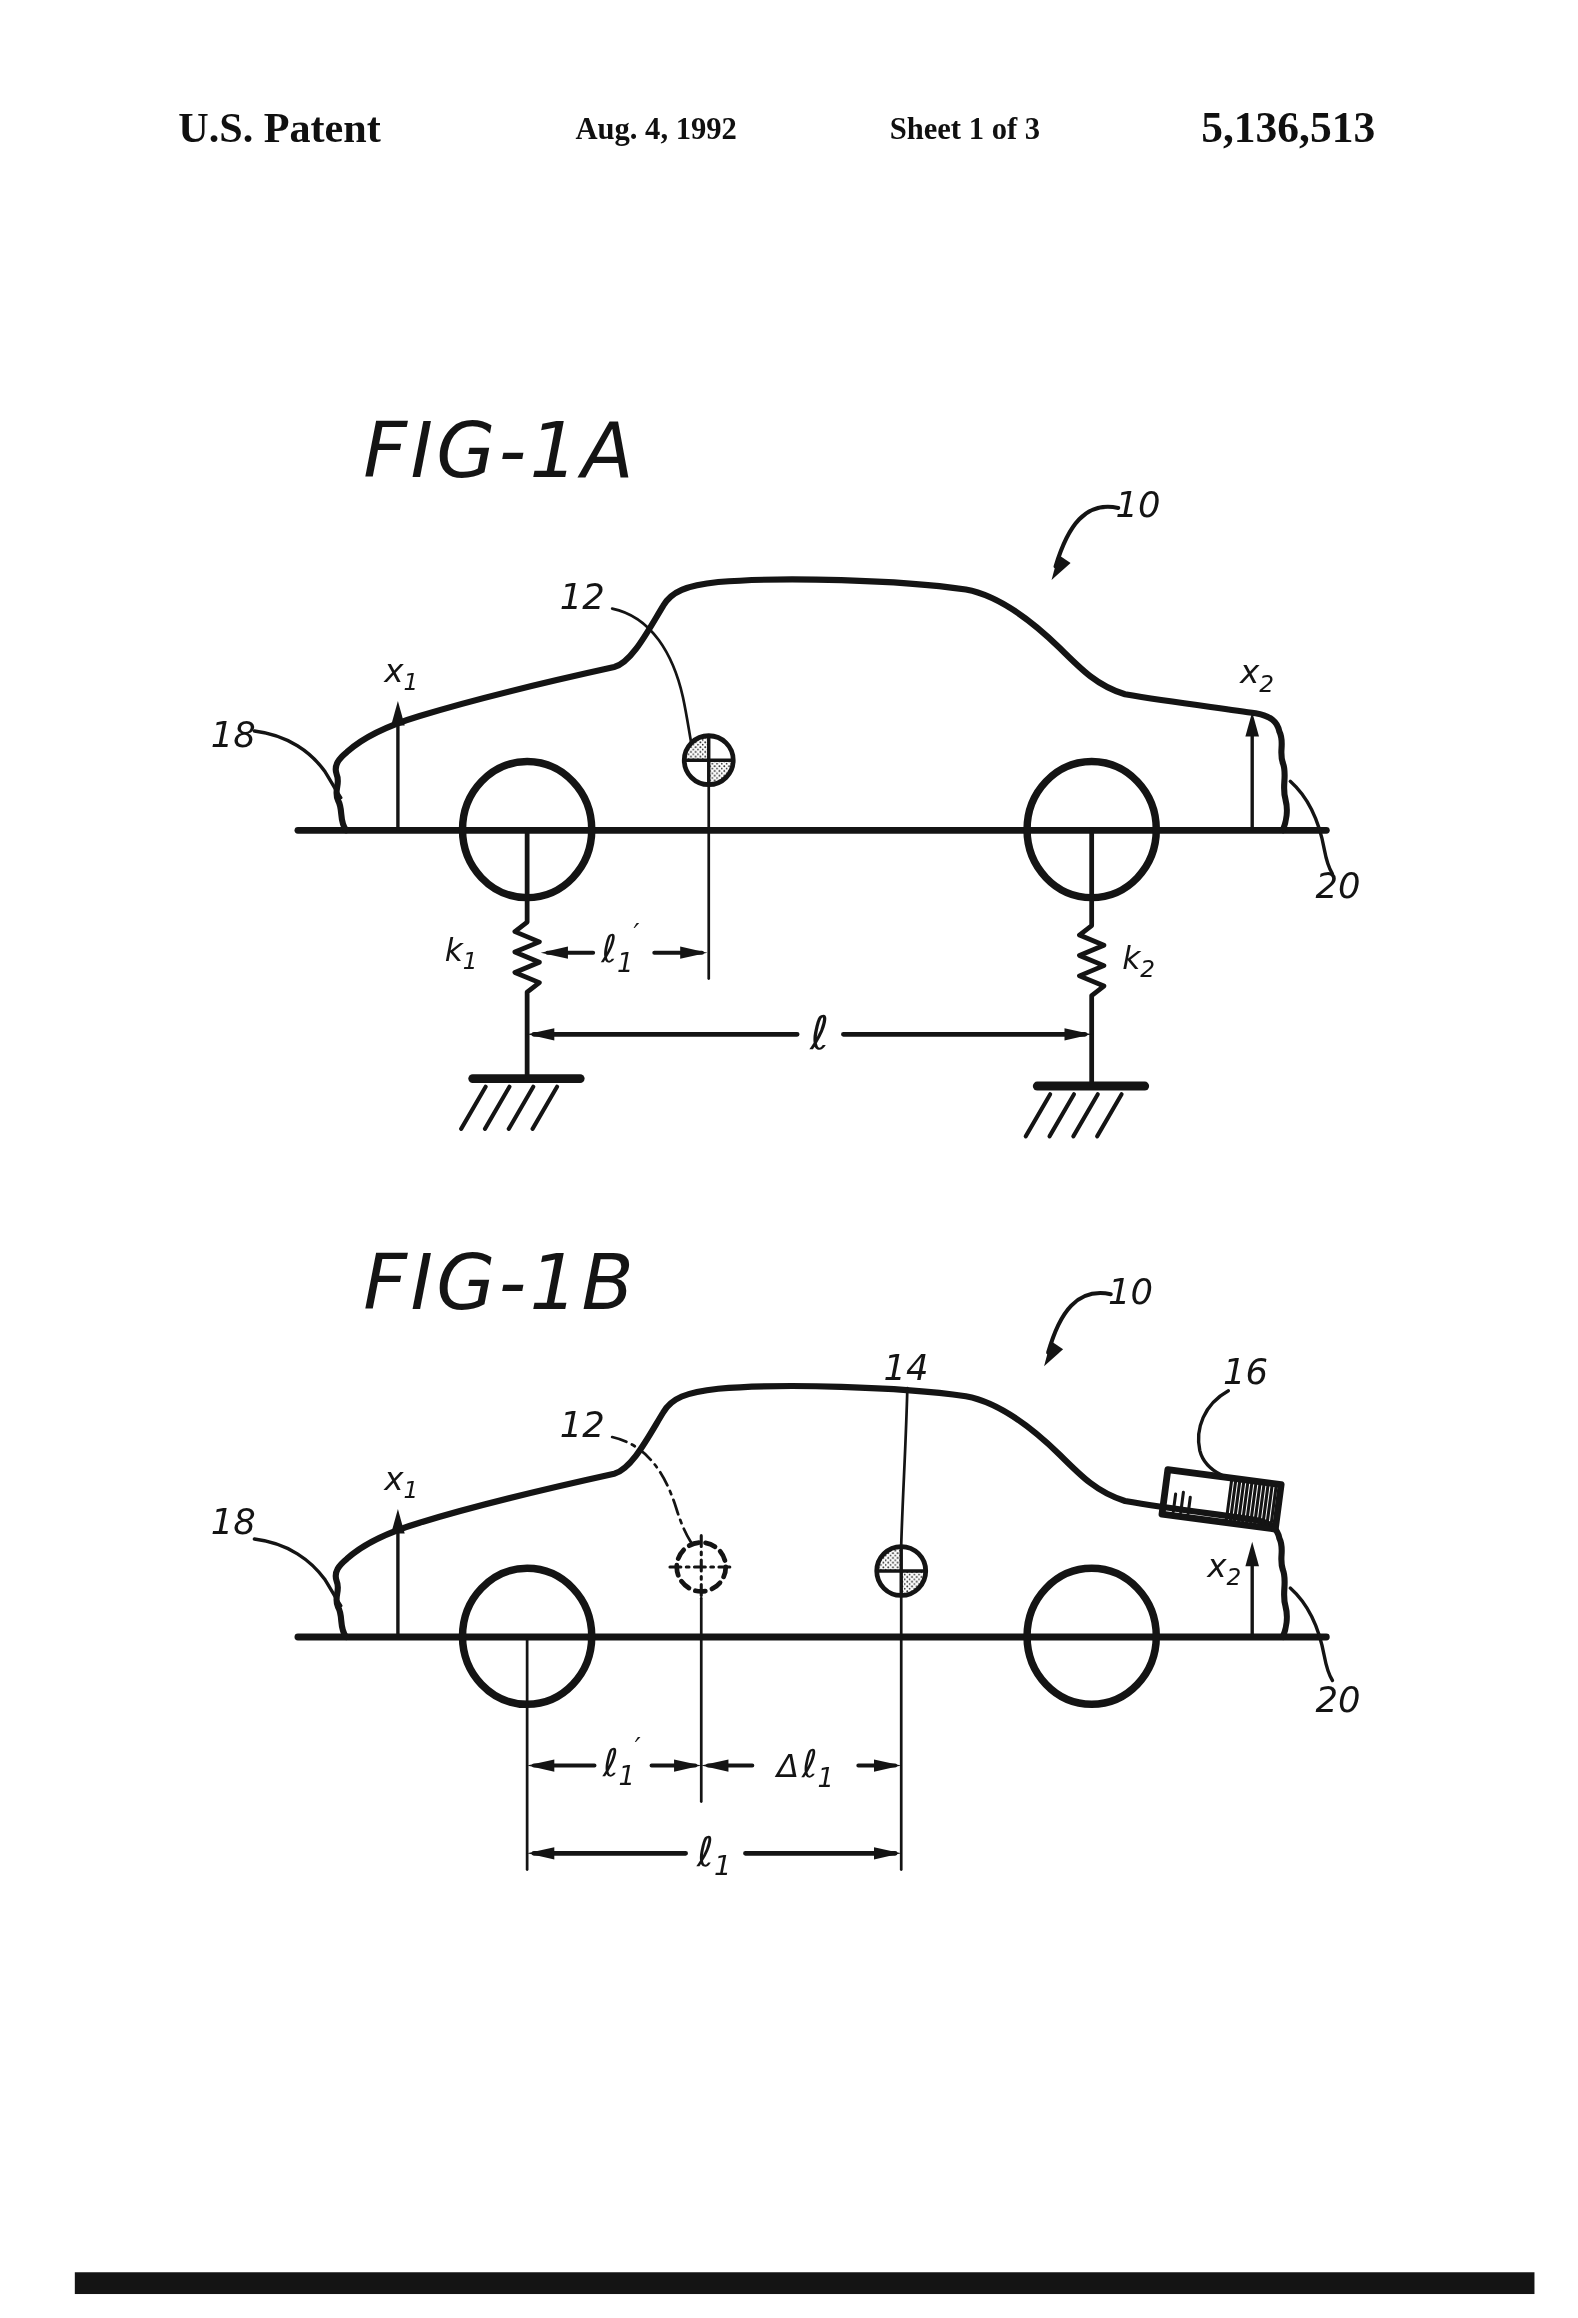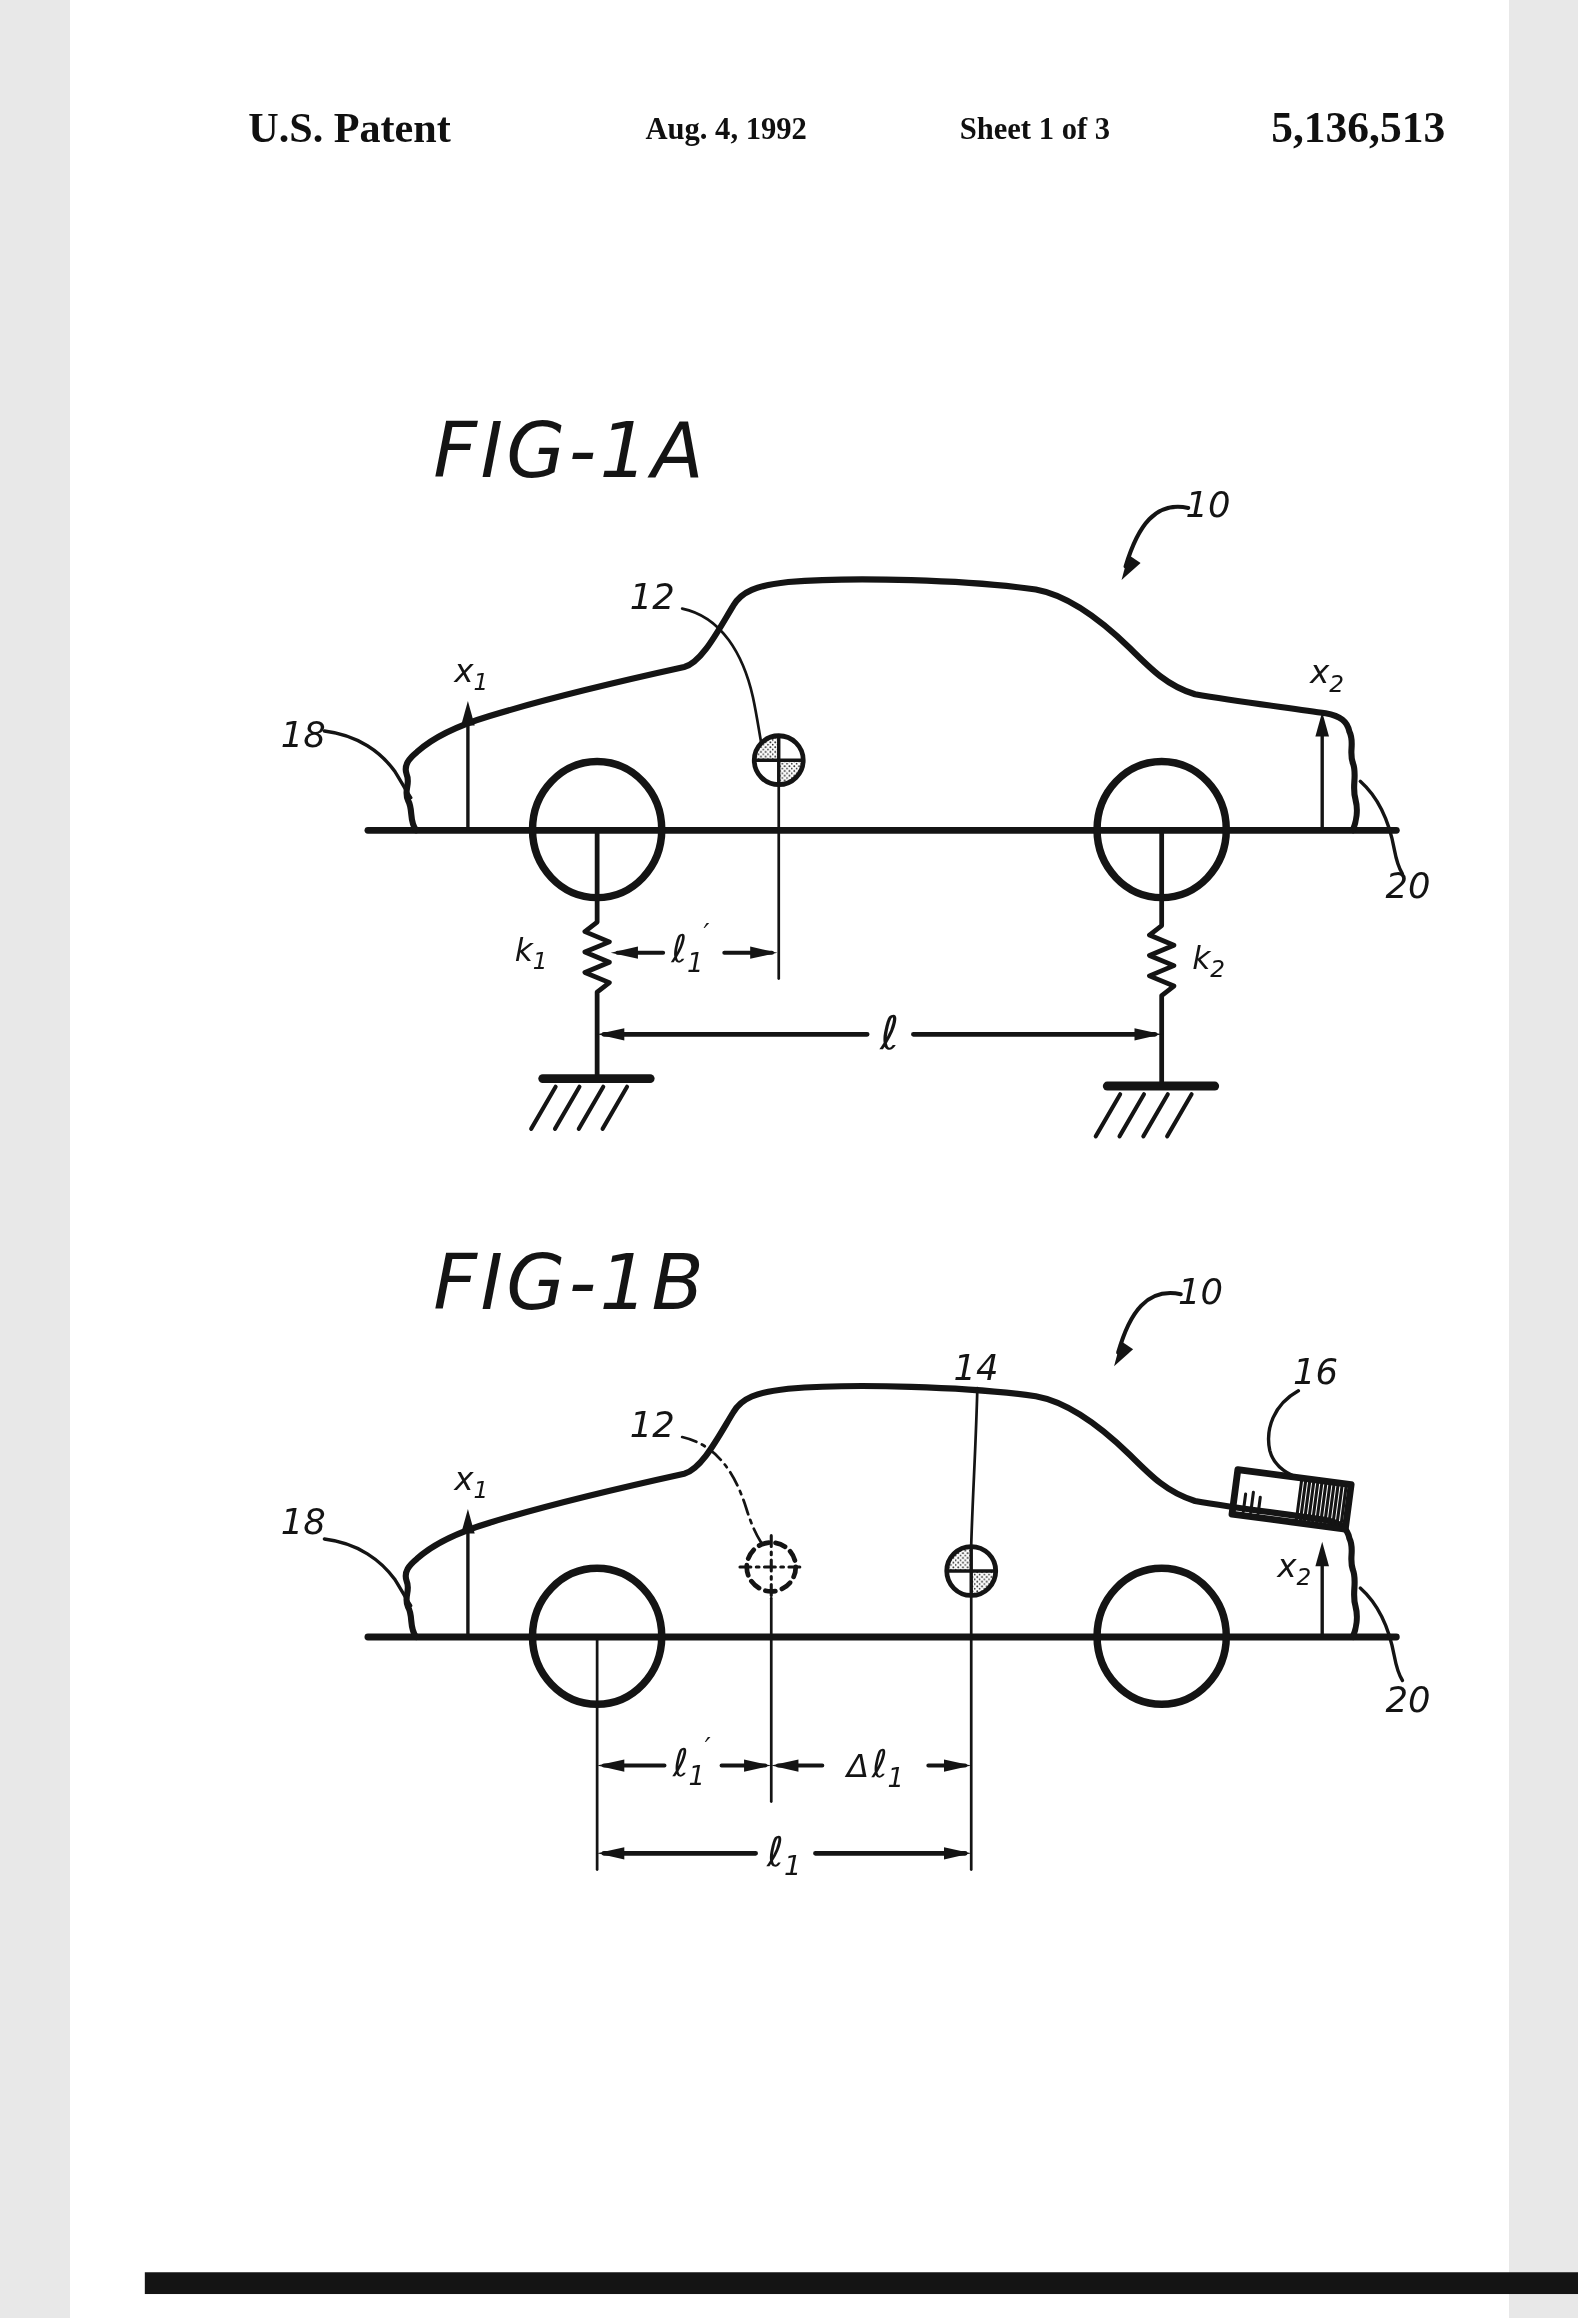--- a/index.html
+++ b/index.html
@@ -1,16 +1,16 @@
 <!DOCTYPE html>
 <html style="font-size:11px"><head>
 <meta charset="utf-8">
 <style>
   html,body{margin:0;padding:0;background:#e8e8e8;}
-  .page{width:1439px;height:2319px;margin:0 auto;background:#ffffff;position:relative;}
+  .page{width:1578px;height:2319px;margin:0 auto;background:#ffffff;position:relative;}
   svg{display:block;}
   .t-head{font-family:"Liberation Serif",serif;font-weight:bold;fill:#101010;}
   .t-fig{font-family:"DejaVu Sans",sans-serif;font-style:italic;fill:#141414;}
   .stroke{stroke:#141414;fill:none;stroke-linecap:round;stroke-linejoin:round;}
   .fillshape{fill:#141414;stroke:none;}
 </style>
 </head>
 <body>
 
 <div class="page">

